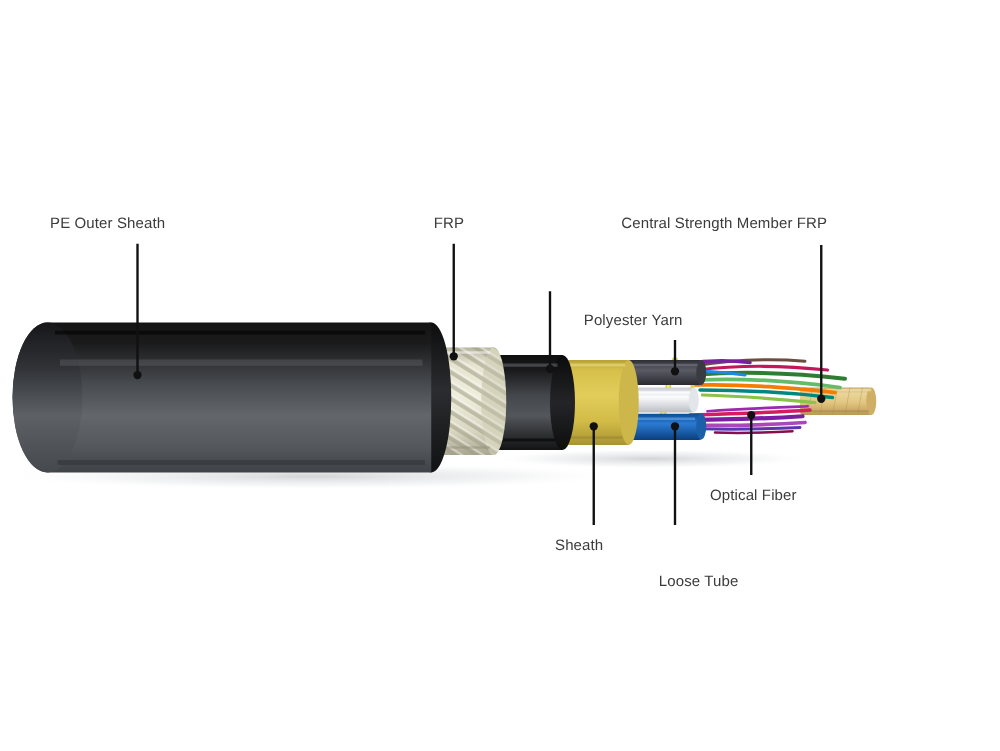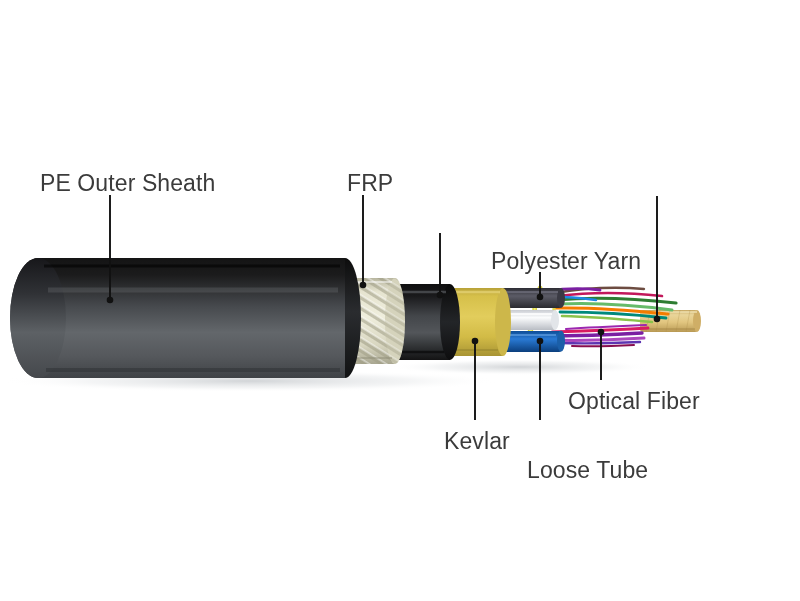--- a/index.html
+++ b/index.html
@@ -21,21 +21,21 @@
   #diagram-svg {
     position: absolute;
     left: 0;
     top: 0;
     width: 800px;
     height: 601px;
   }
   .callout-label {
     position: absolute;
     font-family: "Liberation Sans", sans-serif;
-    font-size: 23px;
+    font-size: 12px;
     color: #3b3b3b;
     white-space: nowrap;
     letter-spacing: 0.1px;
     line-height: 1;
   }
 </style>
 </head>
 <body>
 
 <div id="canvas">
@@ -274,22 +274,23 @@
         <circle cx="601" cy="332" r="3.3" stroke="none"></circle>
       </g>
     </g>
   </svg>
 
   <div class="callout-label" style="left:40px; top:172px;">PE Outer Sheath</div>
 
   <div class="callout-label" style="left:347px; top:172px;">FRP</div>
 
 
-
-  <div class="callout-label" style="left:491px; top:250px;">Polyester Yarn</div>
-
-  <div class="callout-label" style="left:444px; top:430px;">Kevlar</div>
+  <div class="callout-label" style="left:497px; top:172px;">Central Strength Member FRP</div>
+
+  <div class="callout-label" style="left:467px; top:250px;">Polyester Yarn</div>
+
+  <div class="callout-label" style="left:444px; top:430px;">Sheath</div>
 
   <div class="callout-label" style="left:527px; top:430px;margin-top:29px;">Loose Tube</div>
 
   <div class="callout-label" style="left:568px; top:390px;text-align:right;">Optical Fiber</div>
 
 </div>
 
 </body></html>

